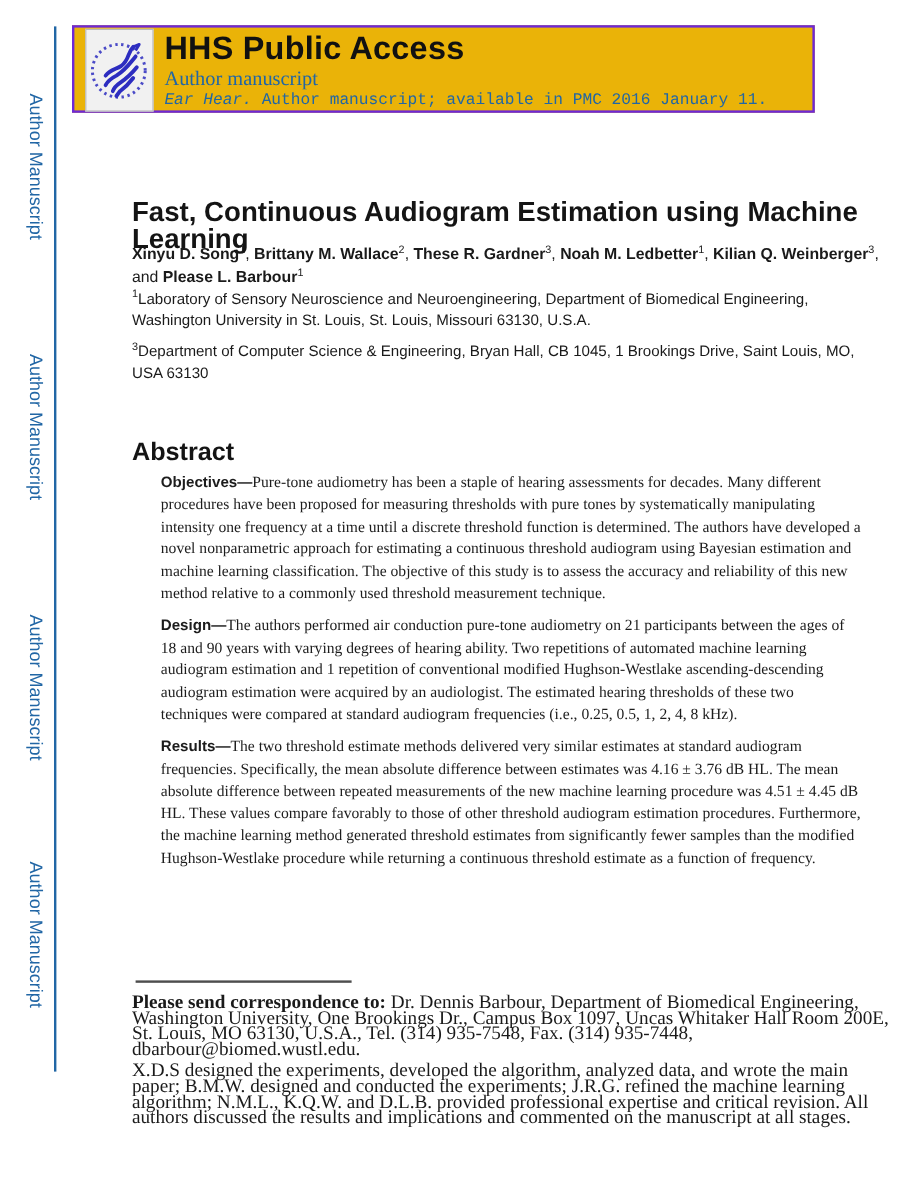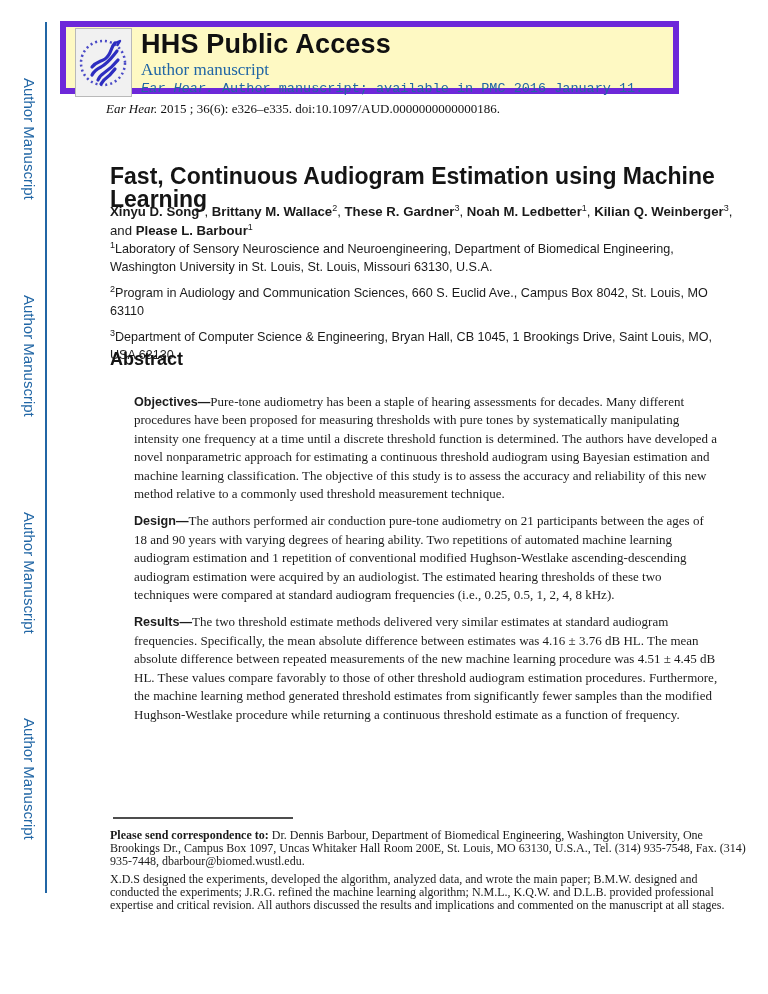--- a/index.html
+++ b/index.html
@@ -16,21 +16,21 @@
     white-space:nowrap;
   }
   .vlabel.v1 { top:78px; }
   .vlabel.v2 { top:295px; }
   .vlabel.v3 { top:512px; }
   .vlabel.v4 { top:718px; }
 
   
   .banner {
     position:absolute; left:60px; top:21px; width:619px; height:73px;
-    background:#fef9c3; border:6px solid #6d28d9; box-sizing:border-box;
+    background:#eab308; border:2px solid #6d28d9; box-sizing:border-box;
   }
   .logo-box {
     position:absolute; left:9px; top:1px; width:57px; height:69px;
     background:#f1f1f1; border:1px solid #b9b9b9; box-sizing:border-box;
   }
   .logo-box svg { display:block; margin:2px auto 0; }
   .banner-text { position:absolute; left:75px; top:2px; width:530px; }
   .banner-title { font-size:27px; font-weight:bold; color:#111; margin:0; line-height:30px; letter-spacing:.2px; }
   .banner-subtitle { font-family:"Liberation Serif", serif; font-size:17px; color:#2166a5; line-height:19px; margin-top:1px; }
   .banner-availability { font-family:Liberation Mono, monospace; font-size:13.5px; color:#2166a5; line-height:16px; margin-top:2px; }
@@ -43,28 +43,28 @@
 
   
   .article-title { position:absolute; left:110px; top:165px; width:640px; font-size:23px; font-weight:bold; color:#141414; line-height:23px; margin:0; }
   .authors { position:absolute; left:110px; top:203px; width:625px; font-size:13.2px; line-height:18.5px; color:#1a1a1a; }
   .authors b { font-weight:bold; }
   .authors sup, .affil sup { font-size:9px; vertical-align:super; line-height:0; }
   .affils { position:absolute; left:110px; top:241px; width:622px; }
   .affil { font-size:12.6px; line-height:17.6px; margin:0 0 9px 0; color:#1a1a1a; }
 
   
-  .abstract-heading { position:absolute; left:110px; top:349px; font-size:18px; font-weight:bold; margin:0; color:#141414; }
+  .abstract-heading { position:absolute; left:110px; top:365px; font-size:21px; font-weight:bold; margin:0; color:#141414; }
   .abstract { position:absolute; left:130px; top:393px; width:588px; font-family:"Liberation Serif", serif; font-size:13px; line-height:18.4px; color:#1c1c1c; }
   .abstract p { margin:0 0 9px 4px; }
   .abstract .lbl { font-family:"Liberation Sans", sans-serif; font-weight:bold; font-size:12.6px; }
 
   
   .foot-rule { position:absolute; left:113px; top:817px; width:180px; height:2px; background:#4d4d4d; }
-  .footnotes { position:absolute; left:110px; top:829px; width:636px; font-family:"Liberation Serif", serif; font-size:12px; line-height:13px; color:#1a1a1a; }
+  .footnotes { position:absolute; left:110px; top:829px; width:636px; font-family:"Liberation Serif", serif; font-size:16px; line-height:13px; color:#1a1a1a; }
   .footnotes p { margin:0 0 5px 0; }
   .footnotes .lead { font-weight:bold; }
 </style>
 </head>
 <body>
 
 <div class="page">
 
   <div class="sidebar-line"></div>
   <div class="vlabel v1">Author Manuscript</div>
@@ -86,21 +86,20 @@
       </svg>
     </div>
     <div class="banner-text">
       <h1 class="banner-title">HHS Public Access</h1>
       <div class="banner-subtitle">Author manuscript</div>
       <div class="banner-availability"><span class="jrn">Ear Hear.</span><span> Author manuscript; available in PMC 2016 January 11.</span></div>
     </div>
   </div>
 
   <div class="published">
-    <div class="cite"><span class="jrn">Ear Hear.</span><span> 2015 ; 36(6): e326–e335. doi:10.1097/AUD.0000000000000186.</span></div>
   </div>
 
   <h2 class="article-title">Fast, Continuous Audiogram Estimation using Machine Learning</h2>
 
   <div class="authors">
     
   
       <span><b>Xinyu D. Song</b><sup>1</sup><span>, </span></span>
     
       <span><b>Brittany M. Wallace</b><sup>2</sup><span>, </span></span>
@@ -111,21 +110,20 @@
     
       <span><b>Kilian Q. Weinberger</b><sup>3</sup><span>, and </span></span>
     
       <span><b>Please L. Barbour</b><sup>1</sup><span></span></span>
     </div>
 
   <div class="affils">
 
       <p class="affil"><sup>1</sup><span>Laboratory of Sensory Neuroscience and Neuroengineering, Department of Biomedical Engineering, Washington University in St. Louis, St. Louis, Missouri 63130, U.S.A.</span></p>
 
-      <p class="affil"><sup>2</sup><span>Program in Audiology and Communication Sciences, 660 S. Euclid Ave., Campus Box 8042, St. Louis, MO 63110</span></p>
 
       <p class="affil"><sup>3</sup><span>Department of Computer Science &amp; Engineering, Bryan Hall, CB 1045, 1 Brookings Drive, Saint Louis, MO, USA 63130</span></p>
     </div>
 
   <h3 class="abstract-heading">Abstract</h3>
   <div class="abstract">
 
       <p><span class="lbl">Objectives—</span><span>Pure-tone audiometry has been a staple of hearing assessments for decades. Many different procedures have been proposed for measuring thresholds with pure tones by systematically manipulating intensity one frequency at a time until a discrete threshold function is determined. The authors have developed a novel nonparametric approach for estimating a continuous threshold audiogram using Bayesian estimation and machine learning classification. The objective of this study is to assess the accuracy and reliability of this new method relative to a commonly used threshold measurement technique.</span></p>
 
       <p><span class="lbl">Design—</span><span>The authors performed air conduction pure-tone audiometry on 21 participants between the ages of 18 and 90 years with varying degrees of hearing ability. Two repetitions of automated machine learning audiogram estimation and 1 repetition of conventional modified Hughson-Westlake ascending-descending audiogram estimation were acquired by an audiologist. The estimated hearing thresholds of these two techniques were compared at standard audiogram frequencies (i.e., 0.25, 0.5, 1, 2, 4, 8 kHz).</span></p>

